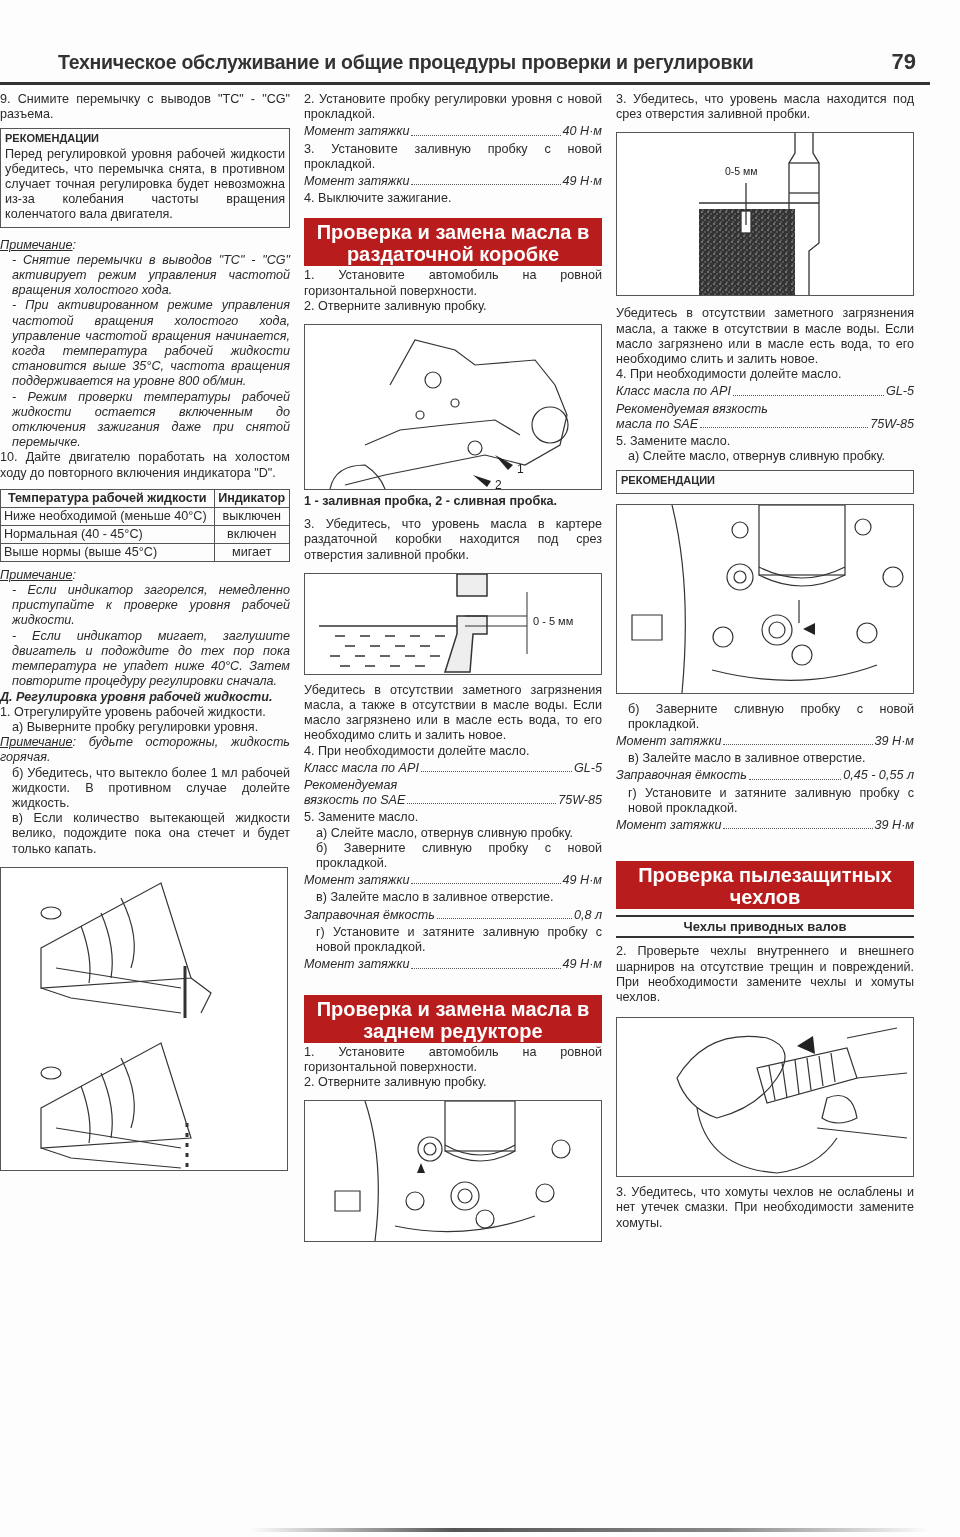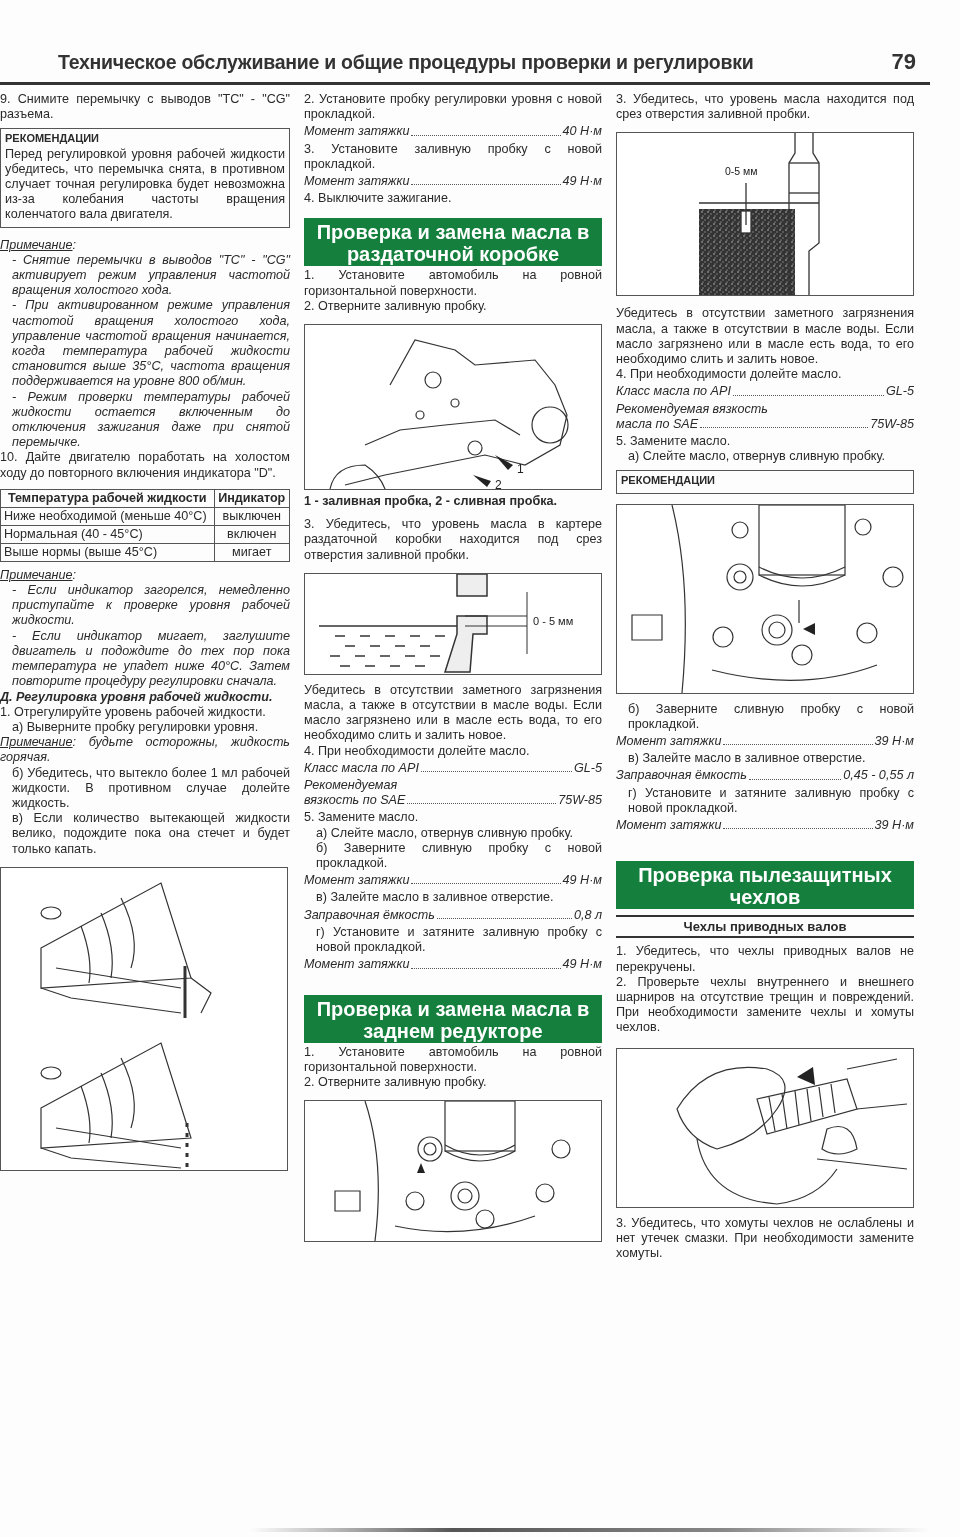--- a/index.html
+++ b/index.html
@@ -16,21 +16,21 @@
   .p { margin:0; text-align:justify; }
   .ind { padding-left:12px; }
   .it { font-style:italic; }
   .note-label { font-style:italic; text-decoration:underline; }
   .spec { display:flex; font-style:italic; margin:2px 0;text-align:center; }
   .spec .lab { white-space:nowrap; }
   .spec .dots { flex:1; border-bottom:1px dotted #555; margin:0 2px 4px 2px; }
   .spec .val { white-space:nowrap; }
   .rec { border:1.5px solid #555; padding:2px 4px 4px 4px; margin:6px 0 10px 0; }
   .rec-title { font-weight:bold; font-size:11px; }
-  .banner { background:#15803d; color:#fff; text-align:center; font-weight:bold; font-size:20px; line-height:22px; padding:3px 4px 1px 4px; margin:4px 0 2px 0; }
+  .banner { background:#b91c1c; color:#fff; text-align:center; font-weight:bold; font-size:20px; line-height:22px; padding:3px 4px 1px 4px; margin:4px 0 2px 0; }
   .subhead { text-align:center; font-weight:bold; font-size:13px; border-top:2.5px solid #333; border-bottom:2.5px solid #333; padding:2px 0; margin:6px 0 6px 0; }
   .fig { border:1.5px solid #555; background:#fff; position:relative; overflow:hidden; }
   .caption { font-weight:bold; margin:4px 0 8px 0; text-align:justify; }
   table.t { border-collapse:collapse; width:290px; font-size:12.6px; margin:8px 0 6px 0; }
   table.t th, table.t td { border:1px solid #555; padding:1px 3px; line-height:15px; }
   table.t th { font-weight:bold; text-align:center; }
   table.t td.ind-cell { text-align:center; }
   .bold-it { font-weight:bold; font-style:italic; }
   .gap { height:8px; }
   .bottom-shadow { position:absolute; left:250px; top:1528px; width:680px; height:4px; background:linear-gradient(to right, rgba(0,0,0,0), #555 30%, #888 70%, rgba(0,0,0,0)); border-radius:2px; }
@@ -324,21 +324,20 @@
       </div>
     <p class="p ind">г) Установите и затяните заливную пробку с новой прокладкой.</p>
     <div class="spec">
         <span class="lab">Момент затяжки</span>
         <span class="dots"></span>
         <span class="val">39 Н·м</span>
       </div>
     <div class="gap" style="height:22px"></div>
     <div class="banner">Проверка пылезащитных чехлов</div>
     <div class="subhead">Чехлы приводных валов</div>
-    <p class="p">1. Убедитесь, что чехлы приводных валов не перекручены.</p>
     <p class="p">2. Проверьте чехлы внутреннего и внешнего шарниров на отсутствие трещин и повреждений. При необходимости замените чехлы и хомуты чехлов.</p>
     <div class="fig" style="width:296px;height:158px;margin-top:12px;">
       <svg width="296" height="158">
         <g fill="none" stroke="#333" stroke-width="1.2">
           <path d="M60 60 Q90 10 150 20 Q180 30 160 60 Q140 90 100 100 Q70 90 60 60 Z"></path>
           <path d="M80 90 Q90 150 160 155 Q200 150 220 120"></path>
           <path d="M140 50 L230 30 L240 60 L150 85 Z"></path>
           <path d="M152 48 L158 82 M165 45 L170 80 M178 42 L182 76 M190 40 L194 72 M202 38 L206 68 M214 35 L218 64"></path>
           <path d="M210 80 Q235 70 240 100 Q220 110 205 100 Z"></path>
           <path d="M230 20 L280 10 M240 60 L290 55 M200 110 L290 120"></path>

